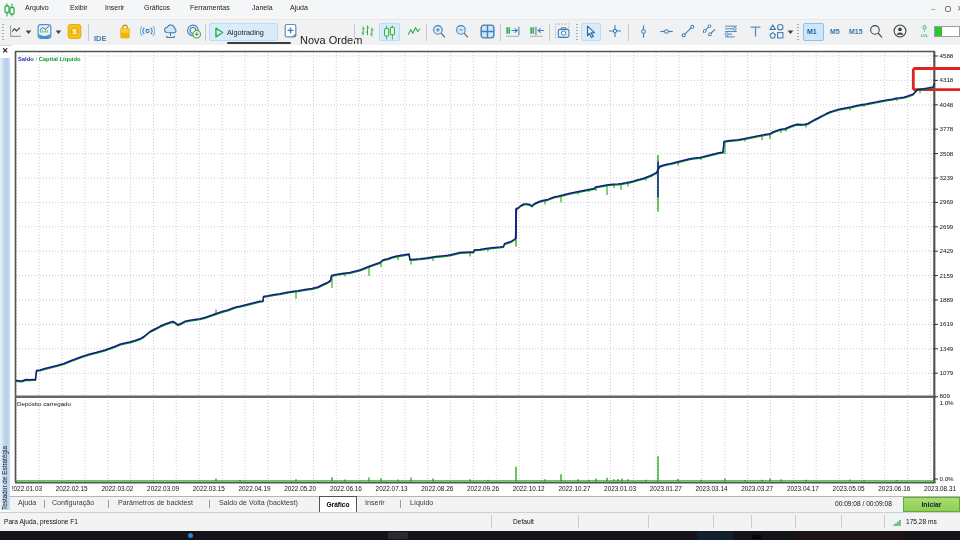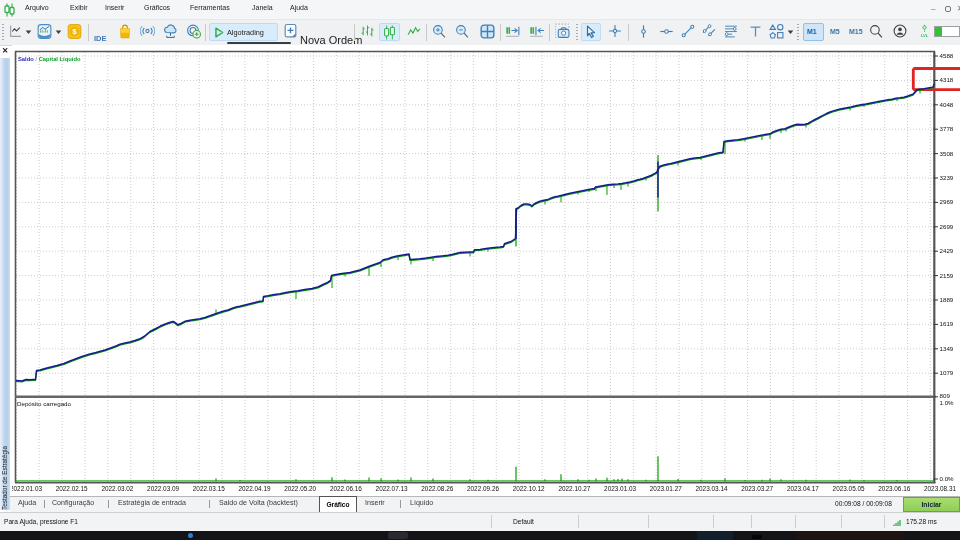--- a/index.html
+++ b/index.html
@@ -274,21 +274,21 @@
 <div class="abs" style="left:0;top:58px;width:10px;height:452px;background:linear-gradient(90deg,#e9f1fa 0,#bed5ee 45%,#b5cfec 70%,#cadef3 100%)">
 <div style="position:absolute;left:0.5px;top:352px;width:10px;height:100px;font-size:6.4px;color:#222;writing-mode:vertical-rl;transform:rotate(180deg)">Testador de Estratégia</div>
   </div>
 <div class="abs" style="left:2px;top:46px;width:8px;height:9px;font-size:7.5px;font-weight:bold;color:#111">✕</div>
 
 <div class="abs" style="left:10px;top:496px;width:950px;height:16px;background:#f2f3f4;border-top:1px solid #b6b6b6"></div>
 <span class="tab" style="left:18px">Ajuda</span>
 <div class="tsep" style="left:44px"></div>
 <span class="tab" style="left:52px">Configuração</span>
 <div class="tsep" style="left:108px"></div>
-<span class="tab" style="left:118px">Estratégia de entrada</span>
+<span class="tab" style="left:118px">Parâmetros de backtest</span>
 <div class="tsep" style="left:209px"></div>
 <span class="tab" style="left:219px">Saldo de Volta (backtest)</span>
 <div class="abs" style="left:319px;top:496px;width:38px;height:16px;background:#fff;border:1px solid #555;border-bottom:0;text-align:center;font-size:6.6px;color:#000;padding-top:3.5px;font-weight:bold">Gráfico</div>
 <span class="tab" style="left:365px">Inserir</span>
 <div class="tsep" style="left:400px"></div>
 <span class="tab" style="left:410px">Líquido</span>
 <span class="abs" style="left:835px;top:500px;font-size:6.6px;color:#111">00:09:08 / 00:09:08</span>
 <div class="abs" style="left:903px;top:496.5px;width:57px;height:15.5px;background:linear-gradient(#a8dd70,#8ecf55);border:1px solid #6aa53c;font-size:6.8px;font-weight:bold;color:#123;text-align:center;padding-top:3px">Iniciar</div>
 
 <div class="abs" style="left:0;top:512px;width:960px;height:19px;background:#f2f3f4;border-top:1px solid #cfcfcf"></div>

